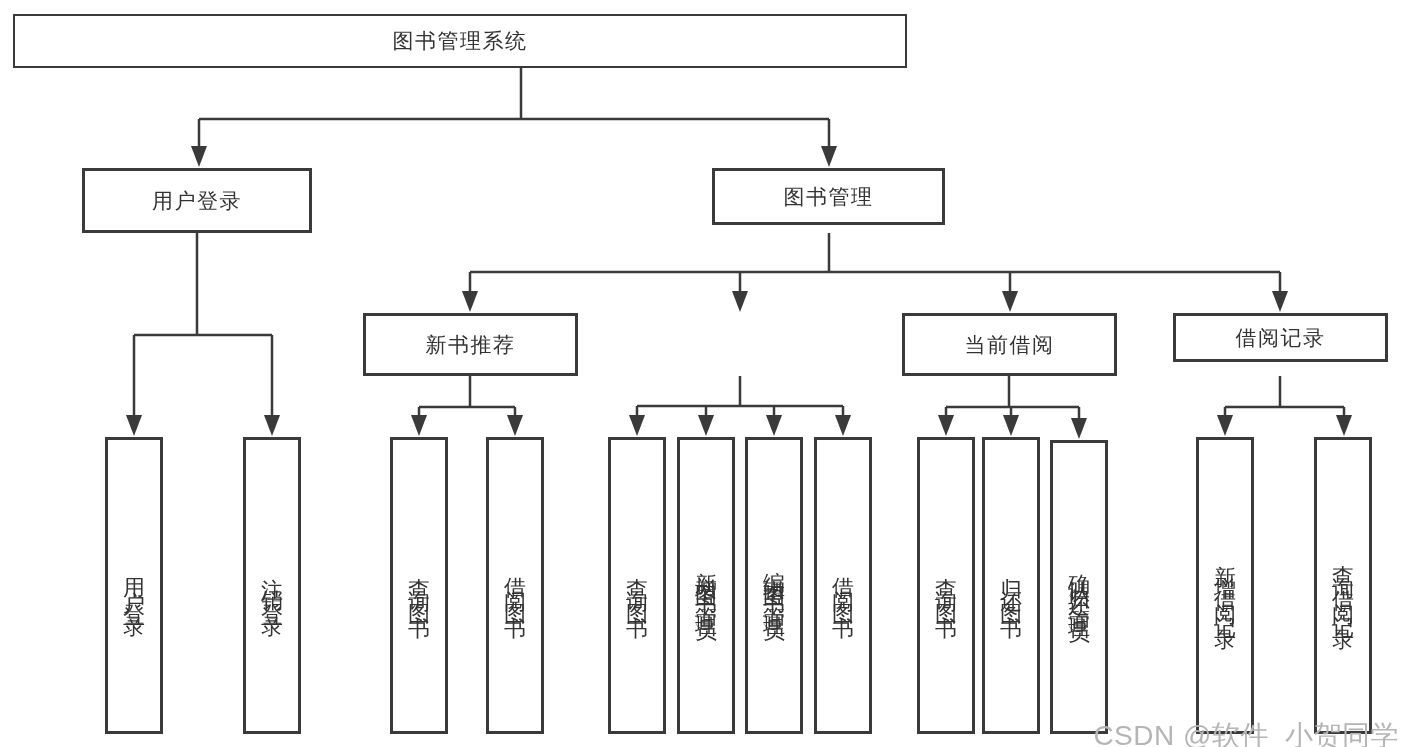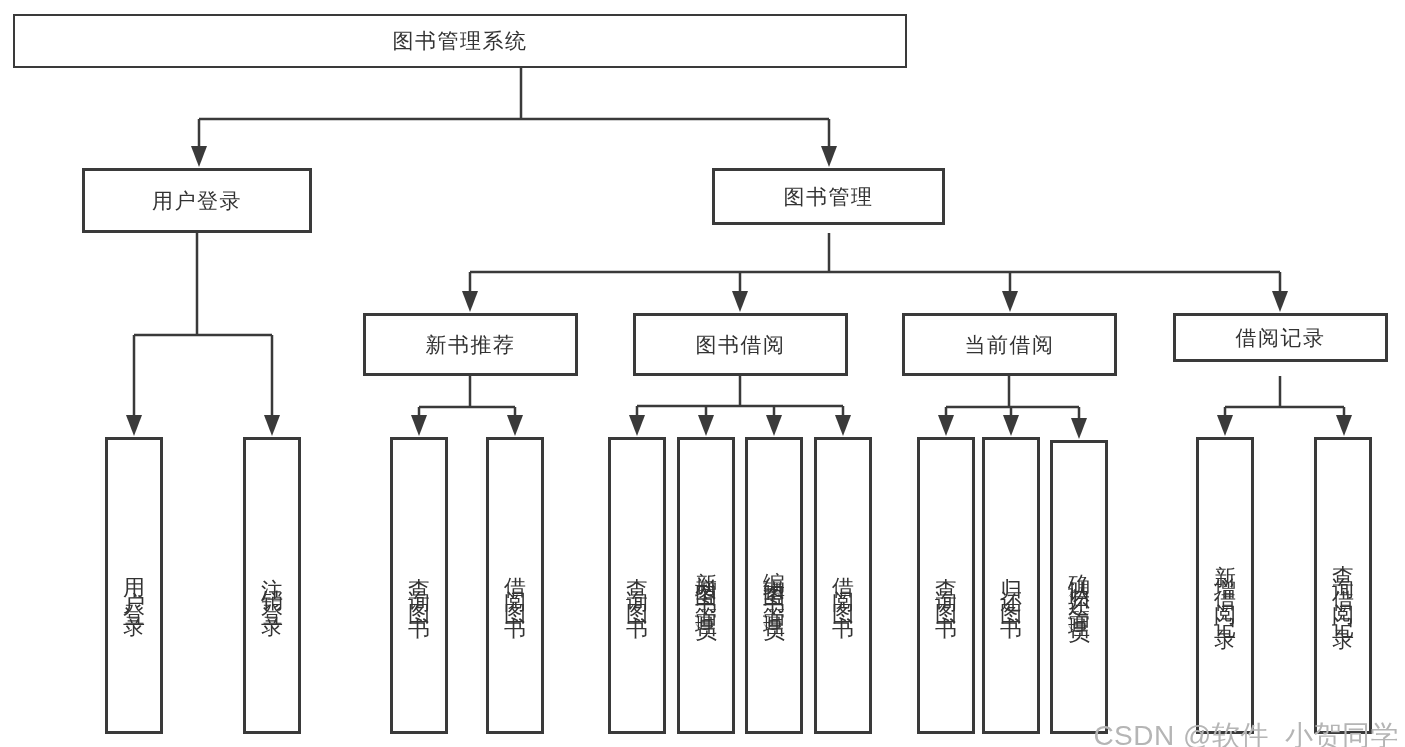--- a/index.html
+++ b/index.html
@@ -86,23 +86,20 @@
   <div class="node hnode" style="left:82px;top:168px;width:230px;height:65px;">
     <span>用户登录</span>
   </div>
   <div class="node hnode" style="left:712px;top:168px;width:233px;height:57px;">
     <span>图书管理</span>
   </div>
 
   <div class="node hnode" style="left:363px;top:313px;width:215px;height:63px;">
     <span>新书推荐</span>
   </div>
-  <div class="node hnode" style="left:633px;top:313px;width:215px;height:63px;">
-    <span>图书借阅</span>
-  </div>
   <div class="node hnode" style="left:902px;top:313px;width:215px;height:63px;">
     <span>当前借阅</span>
   </div>
   <div class="node hnode" style="left:1173px;top:313px;width:215px;height:49px;">
     <span>借阅记录</span>
   </div>
 
   <div class="node vnode" style="left:105px;top:437px;width:58px;height:297px;">
     <span>用户登录</span>
   </div>

